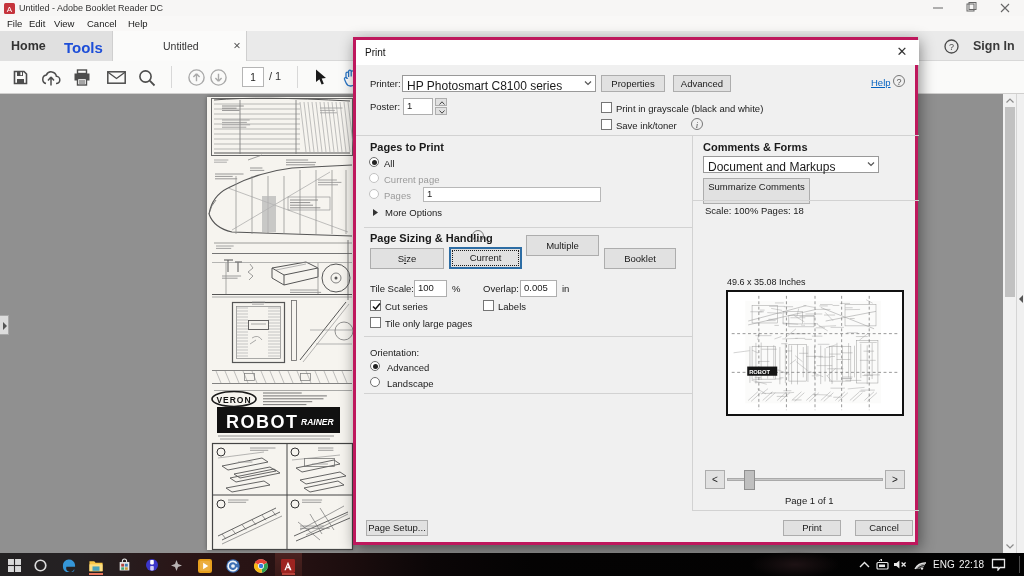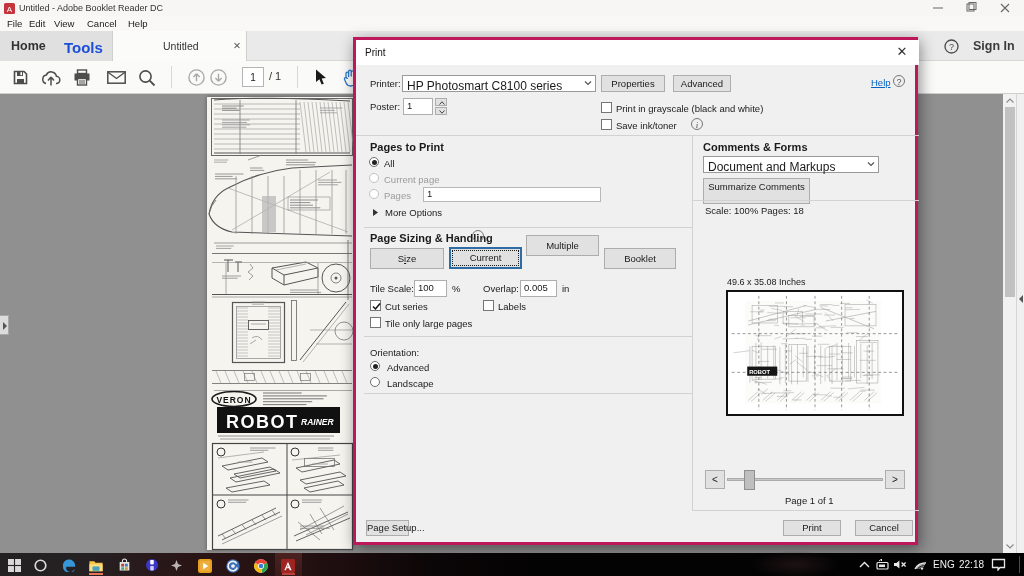--- a/index.html
+++ b/index.html
@@ -658,21 +658,21 @@
       </svg>
     </div>
 
     <div class="btn" style="left:349px;top:430px;width:20px;height:19px;line-height:17px;font-size:10px">&lt;</div>
     <div class="btn" style="left:529px;top:430px;width:20px;height:19px;line-height:17px;font-size:10px">&gt;</div>
     <div class="abs" style="left:371px;top:438px;width:156px;height:3px;background:#c8c8c8;border:1px solid #aaa"></div>
     <div class="abs" style="left:388px;top:430px;width:11px;height:20px;background:#bfbfbf;border:1px solid #8f8f8f"></div>
     <span class="lbl" style="left:429px;top:455px">Page 1 of 1</span>
     <div class="sep-h abs" style="left:336px;top:470px;width:227px"></div>
 
-    <div class="btn" style="left:10px;top:480px;width:43px;height:16px;line-height:14px">Page Setup...</div>
+    <div class="btn" style="left:10px;top:480px;width:62px;height:16px;line-height:14px">Page Setup...</div>
     <div class="btn" style="left:427px;top:480px;width:58px;height:16px;line-height:14px">Print</div>
     <div class="btn" style="left:499px;top:480px;width:58px;height:16px;line-height:14px">Cancel</div>
   </div>
 
   <div id="taskbar" class="abs">
     <div class="abs" style="left:750px;top:-2px;width:90px;height:27px;background:radial-gradient(ellipse at center,#1d1214 0%,rgba(0,0,0,0) 70%)"></div>
 
     <svg style="left:8px;top:6px" width="13" height="13" viewBox="0 0 14 14">
         <rect x="0" y="0" width="6.4" height="6.4" fill="#d9d9d9"></rect>
         <rect x="7.6" y="0" width="6.4" height="6.4" fill="#d9d9d9"></rect>

